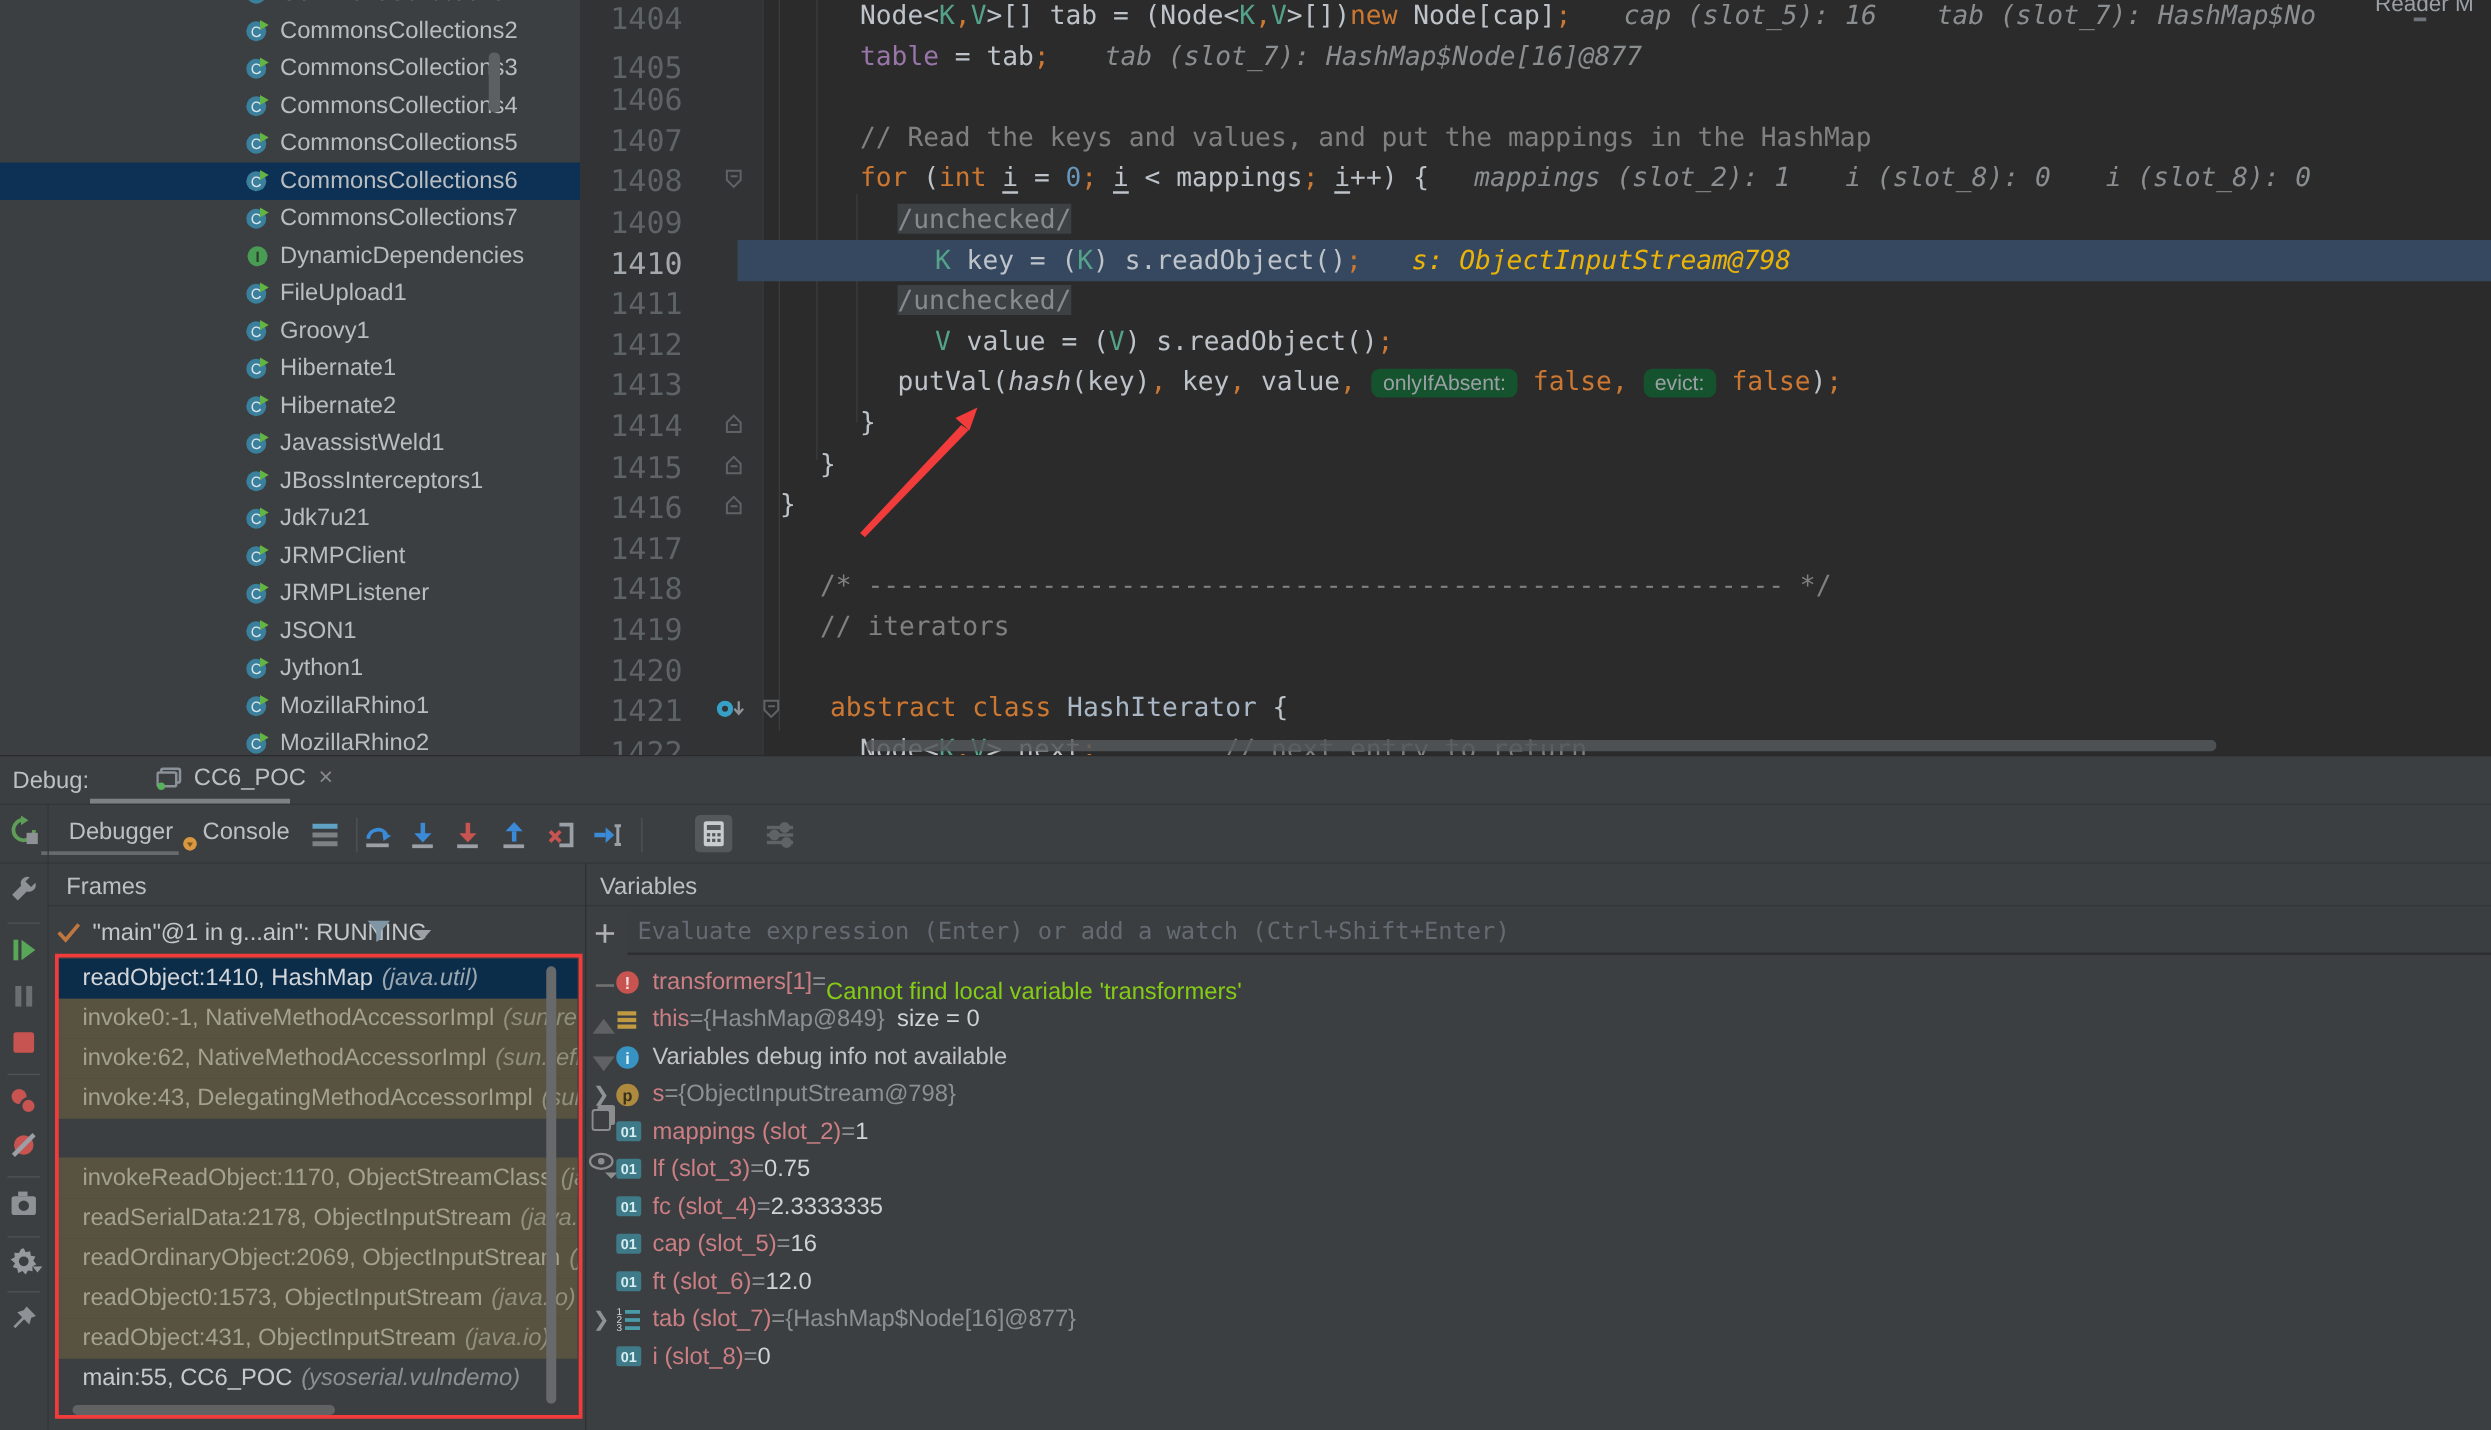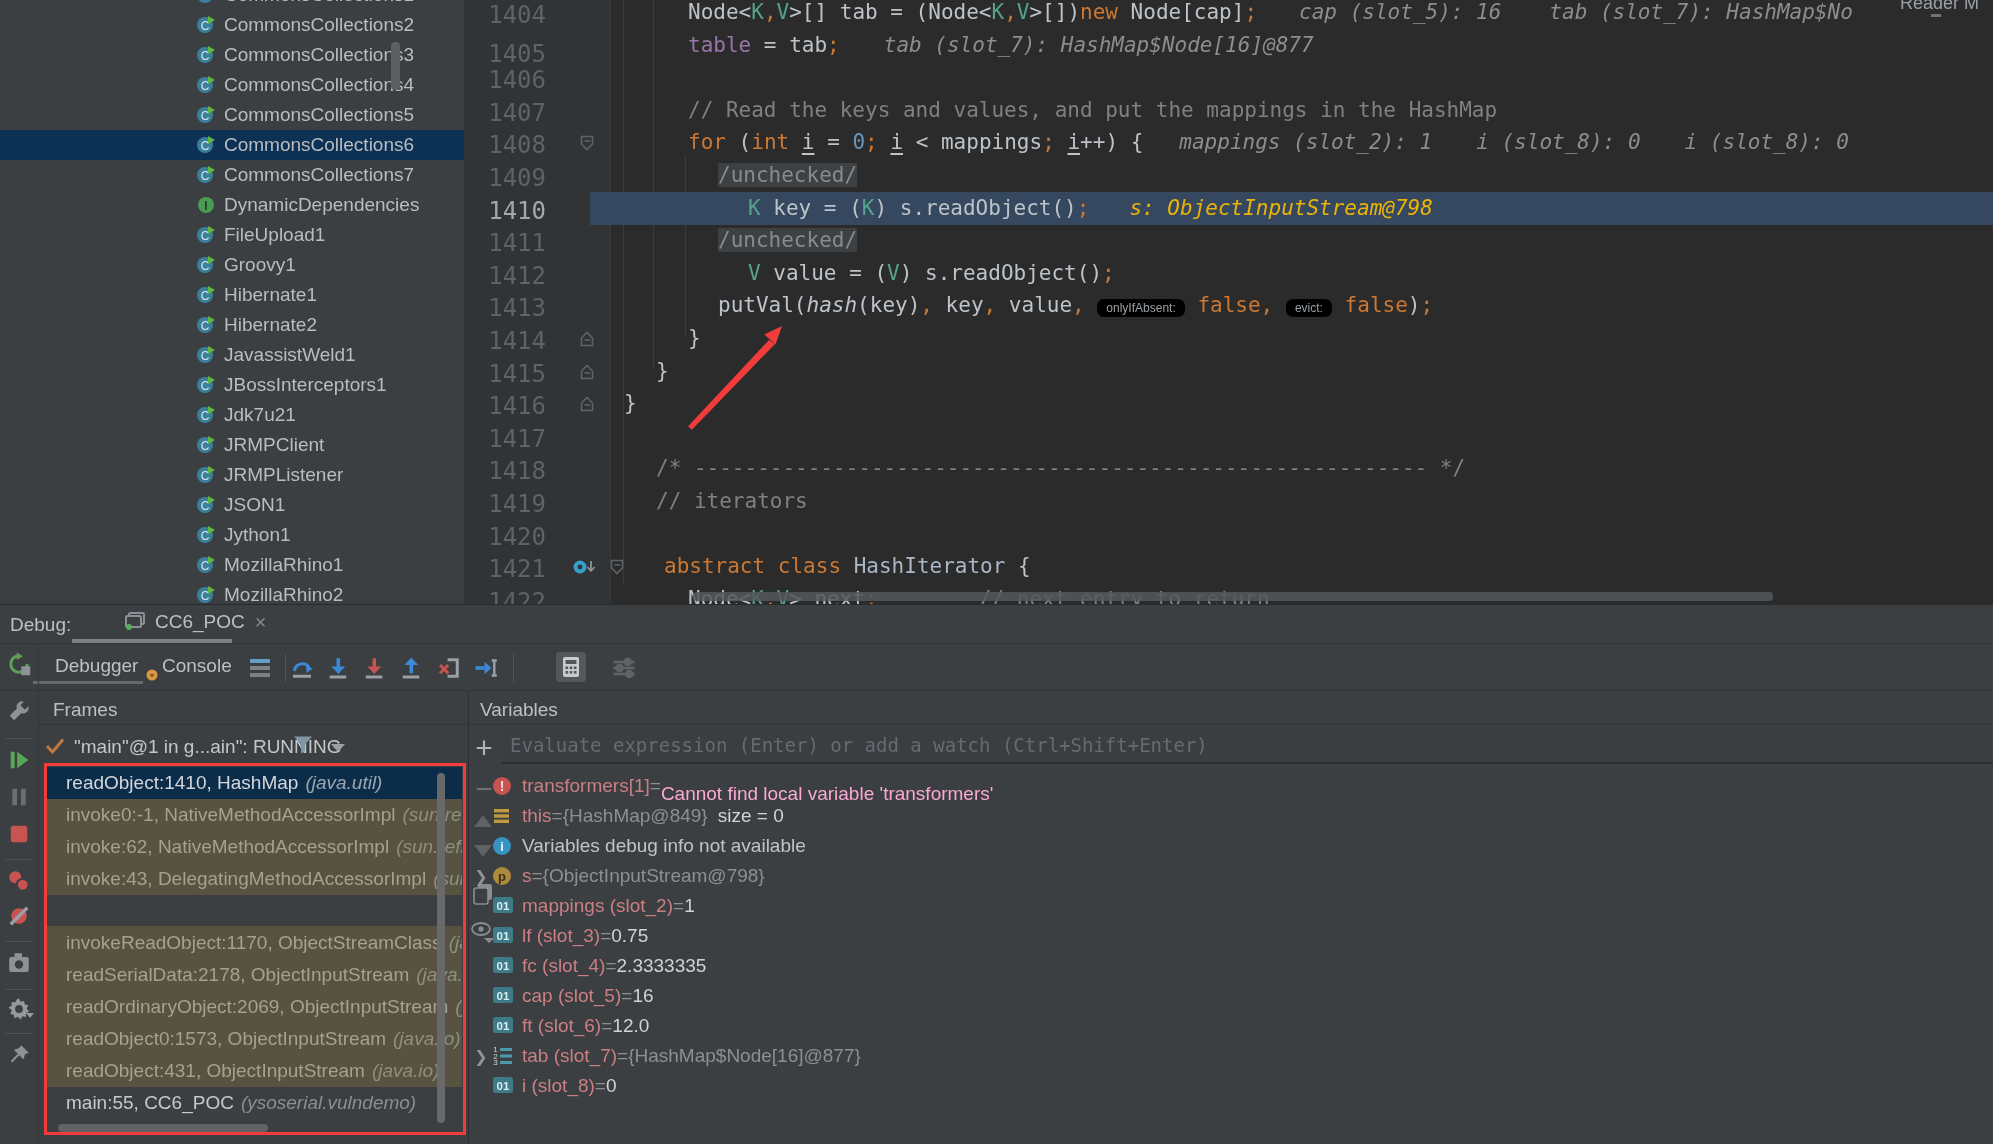--- a/index.html
+++ b/index.html
@@ -20,22 +20,22 @@
         font-size:24px;color:#5e6366;}
   .lnum.cur{color:#a3a8ac;}
   .guide{position:absolute;width:1px;background:#3a3d3f;}
   .exec-band{position:absolute;left:126px;right:0;height:33px;background:#35485f;}
   .code-line{position:absolute;white-space:pre;font-family:"DejaVu Sans Mono",monospace;font-size:21px;line-height:33px;color:#bdc3c9;}
   .tk-pln{color:#bdc3c9}.tk-kw{color:#cc7832}.tk-num{color:#6897bb}.tk-typ{color:#55a28a}
   .tk-fld{color:#9876aa}.tk-com{color:#808080}.tk-pun{color:#cc7832}.tk-cls{color:#a9b7c6}
   .tk-ul{text-decoration:underline;text-underline-offset:4px;}
   .tk-it{font-style:italic}
   .tk-fold{background:#3e4143;color:#868b90;}
-  .tk-badge{background:#000000;color:#9ba0a4;border-radius:7px;padding:2px 9px;
-            font-family:"Liberation Sans",sans-serif;font-size:12px;font-style:normal;}
+  .tk-badge{background:#14532d;color:#9ba0a4;border-radius:7px;padding:2px 9px;
+            font-family:"Liberation Sans",sans-serif;font-size:17px;font-style:normal;}
   .hint{color:#8b8e91;font-style:italic;}
   .hint-blue{color:#eab308;font-style:italic;}
   .foldmark{position:absolute;}
   #hscroll{position:absolute;left:229px;top:592px;width:1080px;height:9px;background:#55585a;border-radius:4px;opacity:.85;}
   #reader{position:absolute;right:14px;top:-7px;font-size:18px;color:#99a0a7;}
   #reader-dash{position:absolute;right:52px;top:14px;width:10px;height:3px;background:#6f747a;}
   
   #debug{position:absolute;left:0;top:604px;width:1993px;height:540px;background:#3c3f41;border-top:1px solid #282a2c;}
   .hline{position:absolute;left:0;width:1993px;height:1px;background:#333639;}
   #vdivider{position:absolute;left:468px;top:86px;width:1px;height:454px;background:#2d2f31;}
@@ -57,21 +57,21 @@
   .frow.std .fl{color:#c6cacd}.frow.std .fp{color:#8a8f94}
   #redbox{position:absolute;left:44px;top:158px;width:422px;height:372px;border:3px solid #f23c3c;box-sizing:border-box;z-index:30;}
   #frames-vscroll{position:absolute;left:437px;top:168px;width:8px;height:350px;background:#67696b;border-radius:4px;z-index:20;}
   #frames-hscroll{position:absolute;left:58px;top:519px;width:210px;height:8px;background:#606264;border-radius:4px;z-index:20;}
   
   #eval-bar{position:absolute;left:502px;top:122px;width:1491px;height:35px;background:#3b3e40;border-bottom:2px solid #2c2e30;}
   #eval-bar span{position:absolute;left:8px;top:7px;font-family:"DejaVu Sans Mono",monospace;font-size:19px;color:#656b72;}
   .vrow{position:absolute;left:470px;width:1500px;height:30px;display:flex;align-items:center;font-size:19px;white-space:nowrap;}
   .vrow .chev{width:22px;color:#8e9296;font-size:16px;text-align:center;}
   .vrow .vicon{width:22px;height:20px;margin-right:8px;position:relative;}
-  .vname{color:#cb7f84;} .vsep{color:#8c9093;} .vref{color:#8c9093;} .vval{color:#ced3d8;} .verr{color:#f9a8d4;margin-top:16px;}
+  .vname{color:#cb7f84;} .vsep{color:#8c9093;} .vref{color:#8c9093;} .vval{color:#ced3d8;} .verr{color:#84cc16;margin-top:16px;}
   .vextra{color:#ced3d8;margin-left:10px;} .vinfo{color:#c0c4c7;}
   svg{display:block;}
   text{font-family:"Liberation Sans",sans-serif;}
 </style>
 </head>
 <body>
 
 <div id="app">
 
   <div id="tree">
@@ -376,21 +376,21 @@
 
     <svg width="1529" height="604" style="position:absolute;left:0;top:0;pointer-events:none;z-index:40;">
       <polygon points="227.9,429.7 224.1,426.3 305,340 311,344" fill="#f23c3c"></polygon>
       <polygon points="318,326 311.5,344.4 300.3,334.4" fill="#f23c3c"></polygon>
     </svg>
   </div>
 
   <div id="debug">
     
     <div class="abs ui-label" style="left:10px;top:9px;">Debug:</div>
-    <div class="abs" style="left:93px;top:6px;display:flex;align-items:flex-start;padding-left:32px;">
+    <div class="abs" style="left:93px;top:6px;display:flex;align-items:center;padding-left:32px;">
       <span style="position:relative;width:22px;height:20px;">
         <svg width="22" height="20">
             <rect x="4" y="2" width="15" height="11" rx="1.5" fill="none" stroke="#8a9199" stroke-width="2"></rect>
             <rect x="1" y="5" width="15" height="11" rx="1.5" fill="#3c3f41" stroke="#8a9199" stroke-width="2"></rect>
             <circle cx="4" cy="16" r="3" fill="#57b05a"></circle>
           </svg>
       </span>
       <span class="ui-label" style="margin-left:8px;">CC6_POC</span>
       <span class="dim" style="margin-left:10px;font-size:20px;">×</span>
     </div>

